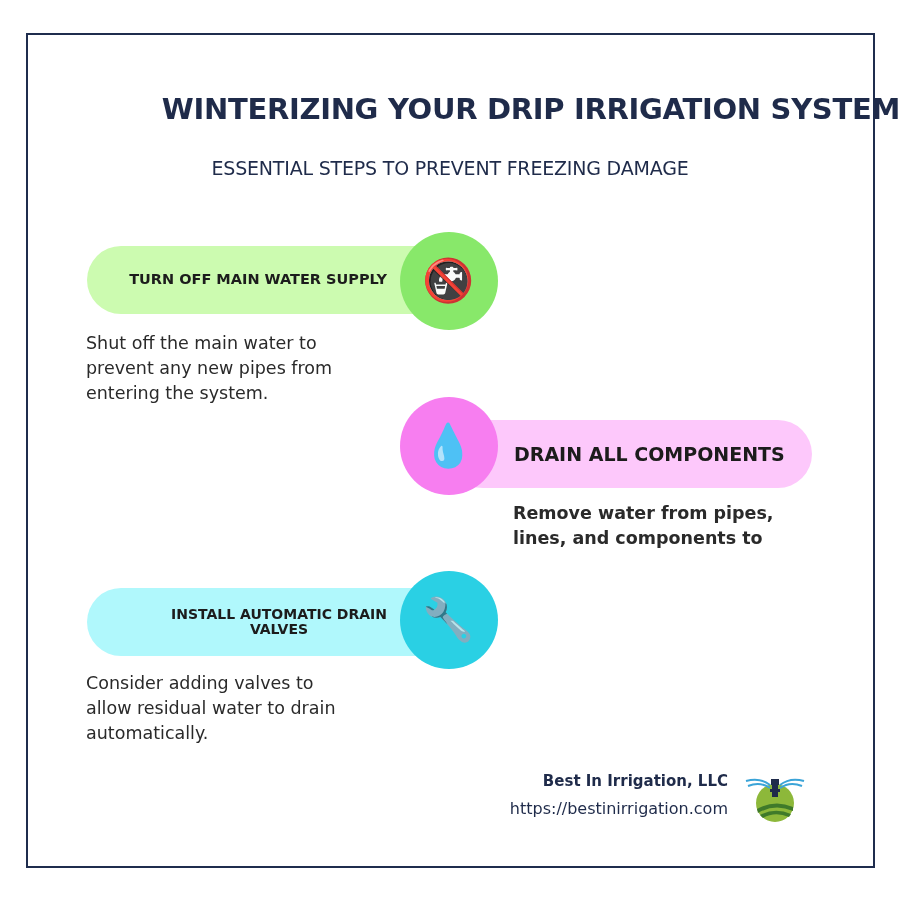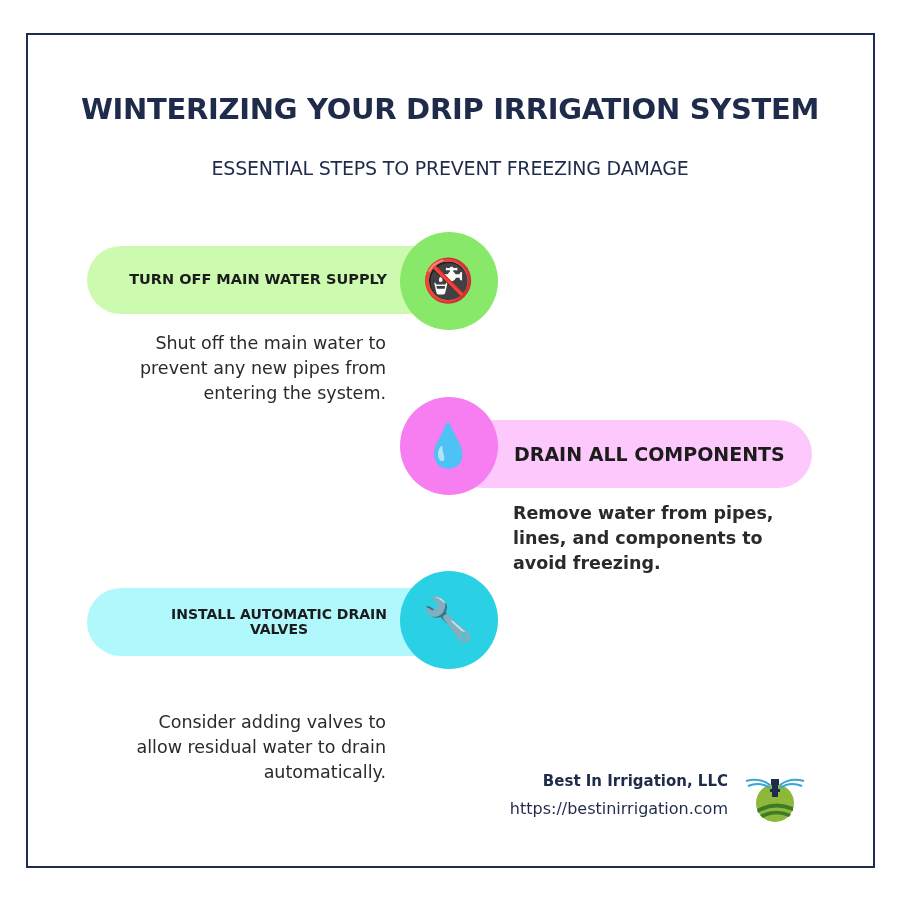--- a/index.html
+++ b/index.html
@@ -1,35 +1,35 @@
 <!DOCTYPE html>
 <html><head>
   <meta charset="utf-8">
   <style>
     html, body { margin: 0; padding: 0; background: #ffffff; }
     body { width: 900px; height: 900px; position: relative; overflow: hidden;
            font-family: "Liberation Sans", "DejaVu Sans", sans-serif; }
     .frame { position: absolute; left: 26px; top: 33px; width: 845px; height: 831px;
              border: 2px solid #1f2d4e; box-sizing: content-box; }
-    .title { position: absolute; left: 0; top: 92px; width: 900px; text-align: center;
+    .title { position: absolute; left: 0; top: 92px; width: 900px; text-align: right;
              font-family: "DejaVu Sans", sans-serif; font-weight: bold; font-size: 29px;
              color: #1f2b4a; letter-spacing: -0.3px; }
     .subtitle { position: absolute; left: 0; top: 157px; width: 900px; text-align: center;
                 font-family: "DejaVu Sans", sans-serif; font-size: 19px; color: #1f2b4a;
                 letter-spacing: -0.2px; }
     .pill { position: absolute; height: 68px; border-radius: 34px; box-sizing: border-box;
             display: flex; align-items: center; }
     .pill-label { font-family: "DejaVu Sans", sans-serif; font-weight: bold; color: #1c1c1c;
                   line-height: 1.1; }
     .circle { position: absolute; width: 98px; height: 98px; border-radius: 50%;
               display: flex; align-items: center; justify-content: center; font-size: 42px;
               line-height: 1; }
     .desc { position: absolute; font-family: "DejaVu Sans", sans-serif; font-size: 17.5px;
             color: #2a2a2a; line-height: 25px; }
-    .desc.right-align { text-align: right; }
+    .desc.right-align { text-align: left; }
     .company { position: absolute; right: 172px; top: 772px; text-align: right;
                font-family: "DejaVu Sans", sans-serif; font-weight: bold; font-size: 15px;
                color: #1f2b4a; }
     .url { position: absolute; right: 172px; top: 799px; text-align: right;
            font-family: "DejaVu Sans", sans-serif; font-size: 16px; color: #1f2b4a; }
     .logo { position: absolute; left: 744px; top: 771px; width: 62px; height: 52px; }
   </style>
 </head>
 <body>
 
@@ -52,33 +52,32 @@
 
 <div class="pill" style="left:449px; top:420px; width:363px; background:#fdc8fb; padding-left:65px;">
   <span class="pill-label" style="font-size:19px;">DRAIN ALL COMPONENTS</span>
 </div>
 <div class="circle" style="left:400px; top:397px; background:#f77ef0;">
   <span>💧</span>
 </div>
 <div class="desc" style="left:513px; top:501px; width:300px;font-weight:bold;">
   <div>Remove water from pipes,</div>
   <div>lines, and components to</div>
-  <div>avoid freezing.</div>
 </div>
 
 <div class="pill" style="left:87px; top:588px; width:362px; background:#b0f8fc; justify-content:flex-end; padding-right:62px;">
   <span class="pill-label" style="font-size:14px; text-align:center;">
     <div>INSTALL AUTOMATIC DRAIN</div>
     <div>VALVES</div>
   </span>
 </div>
 <div class="circle" style="left:400px; top:571px; background:#2ad0e4;">
   <span>🔧</span>
 </div>
-<div class="desc right-align" style="right:514px; top:710px; width:300px;">
+<div class="desc right-align" style="right:514px; top:671px; width:300px;">
   <div>Consider adding valves to</div>
   <div>allow residual water to drain</div>
   <div>automatically.</div>
 </div>
 
 <div class="company">Best In Irrigation, LLC</div>
 <div class="url">https://bestinirrigation.com</div>
 
 <svg class="logo" viewBox="0 0 62 52">
 

